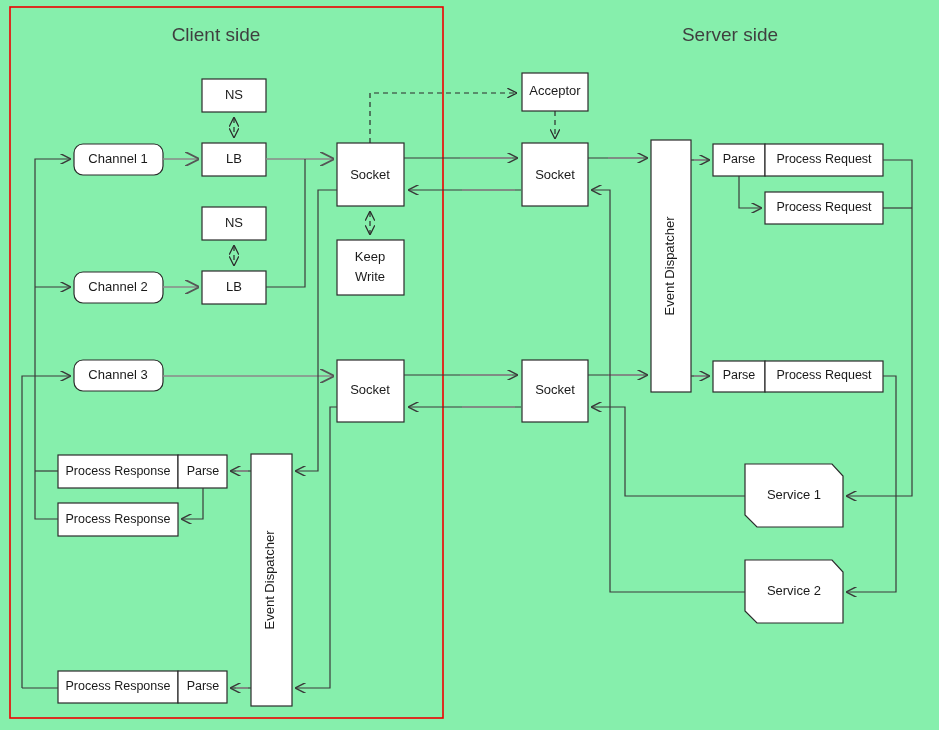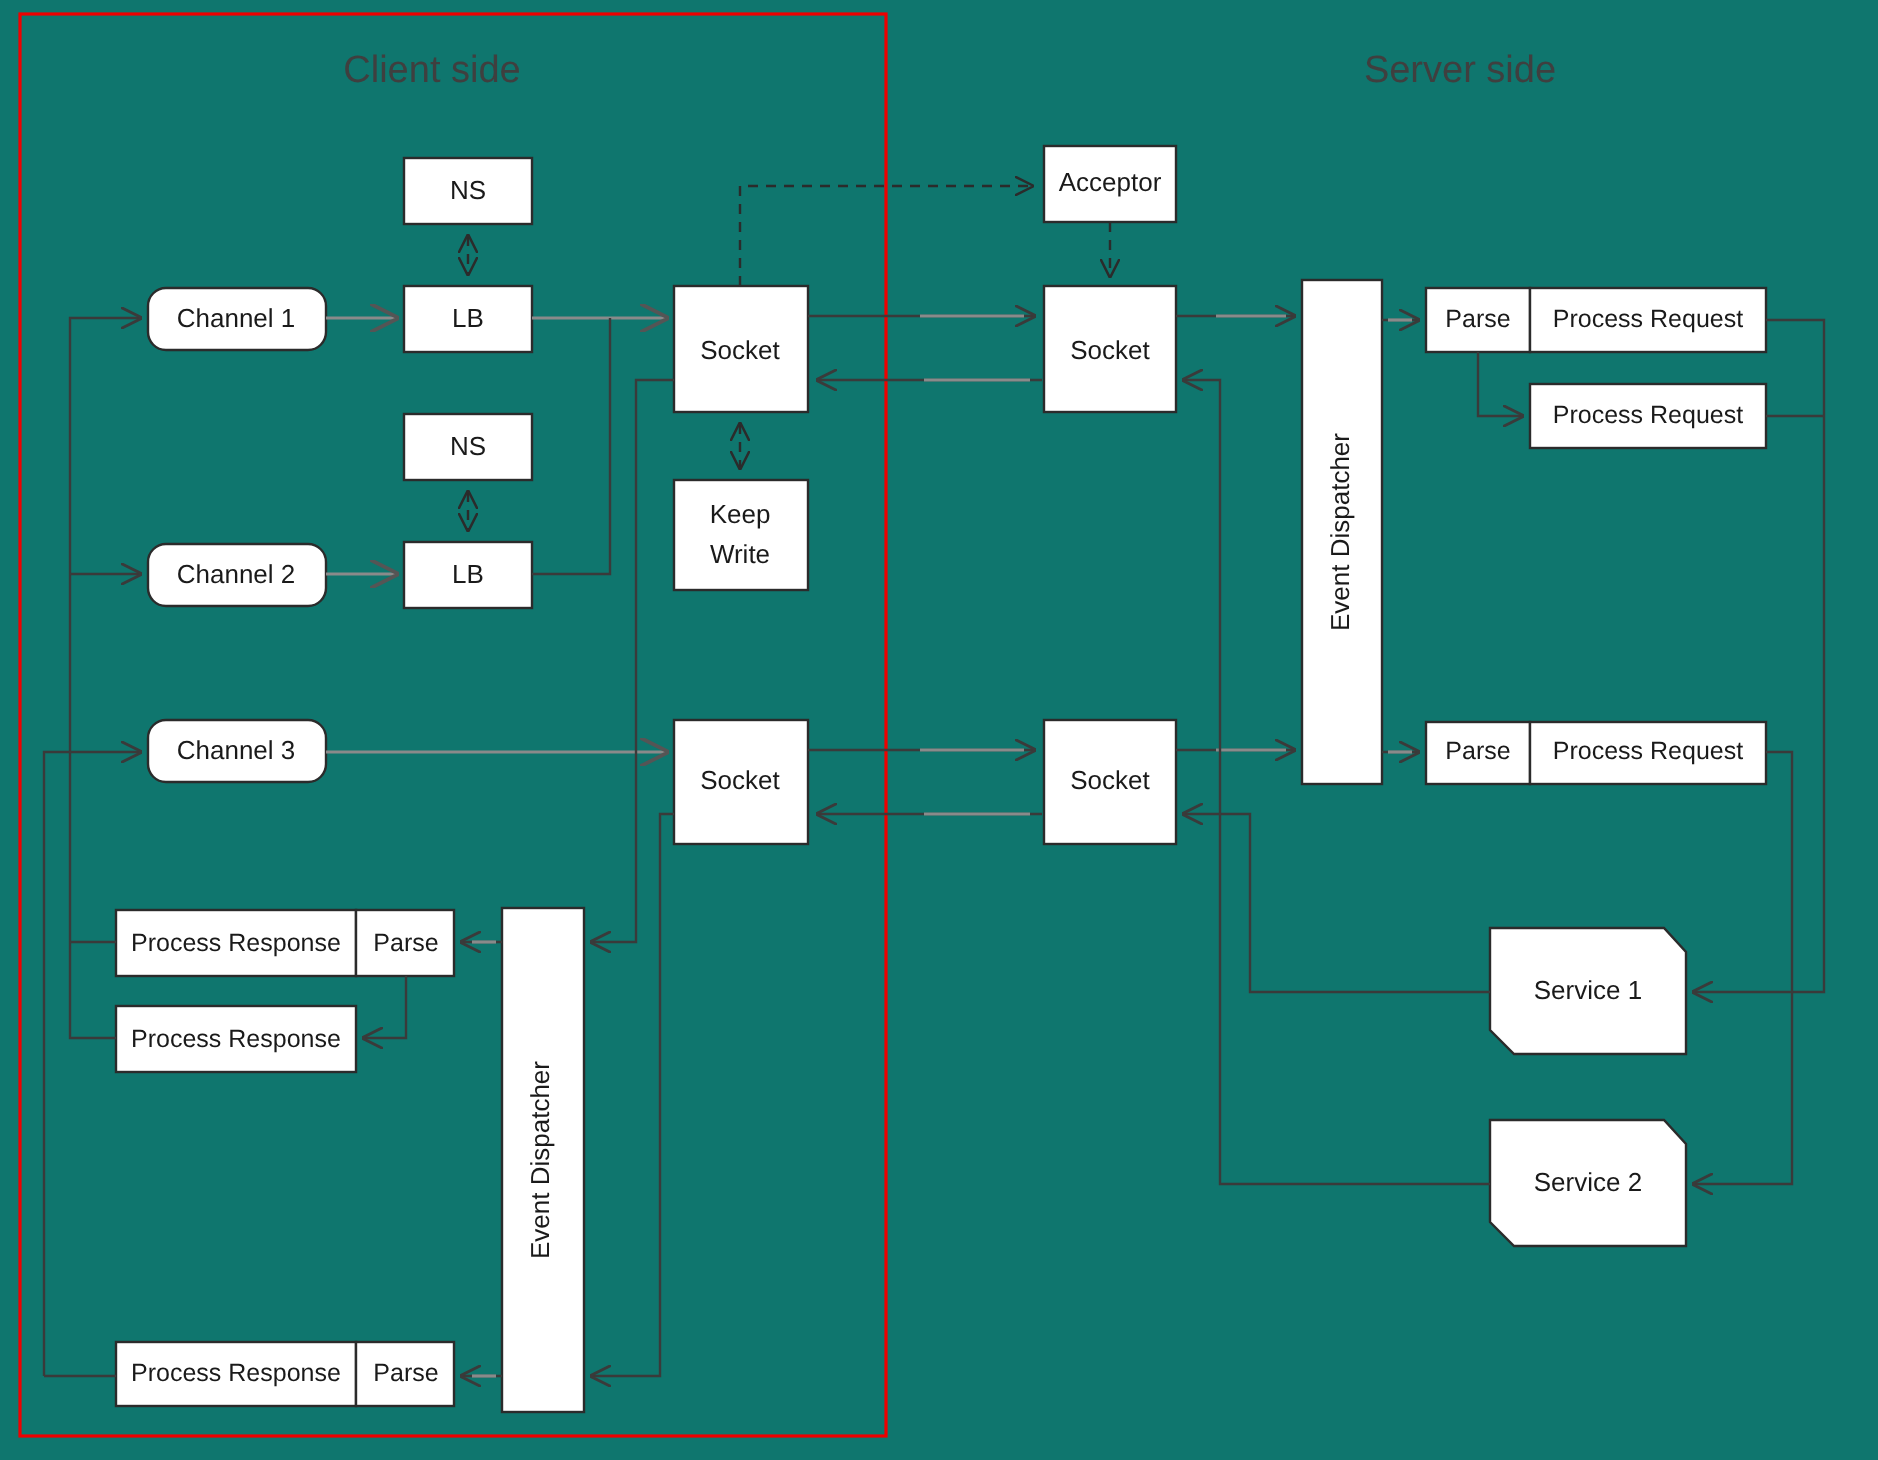--- a/index.html
+++ b/index.html
@@ -1,17 +1,17 @@
 <!DOCTYPE html>
 <html><head>
 <meta charset="utf-8">
 <style>
   html,body{margin:0;padding:0;background:#ffffff;}
   body{font-family:"Liberation Sans",sans-serif;}
-  #canvas{position:relative;width:939px;height:730px;background:#0f766e;overflow:hidden;}
+  #canvas{position:relative;width:939px;height:730px;background:#86efac;overflow:hidden;}
   svg{position:absolute;left:0;top:0;width:939px;height:730px;}
   .ln{stroke:#3a3a3a;stroke-width:1.2;fill:none;}
   .ln-grey{stroke:#8a8a8a;stroke-width:1.6;fill:none;}
   .dash{stroke:#2b2b2b;stroke-width:1.2;fill:none;stroke-dasharray:5 4;}
   .bx{fill:#ffffff;stroke:#2b2b2b;stroke-width:1.2;}
   .redbox{fill:none;stroke:#ee0000;stroke-width:1.6;}
   .lbl{font-family:"Liberation Sans",sans-serif;font-size:13px;fill:#1a1a1a;
        text-anchor:middle;dominant-baseline:middle;}
   .lbl-sm{font-size:12.5px;}
   .title{font-family:"Liberation Sans",sans-serif;font-size:19px;fill:#3f3f3f;

